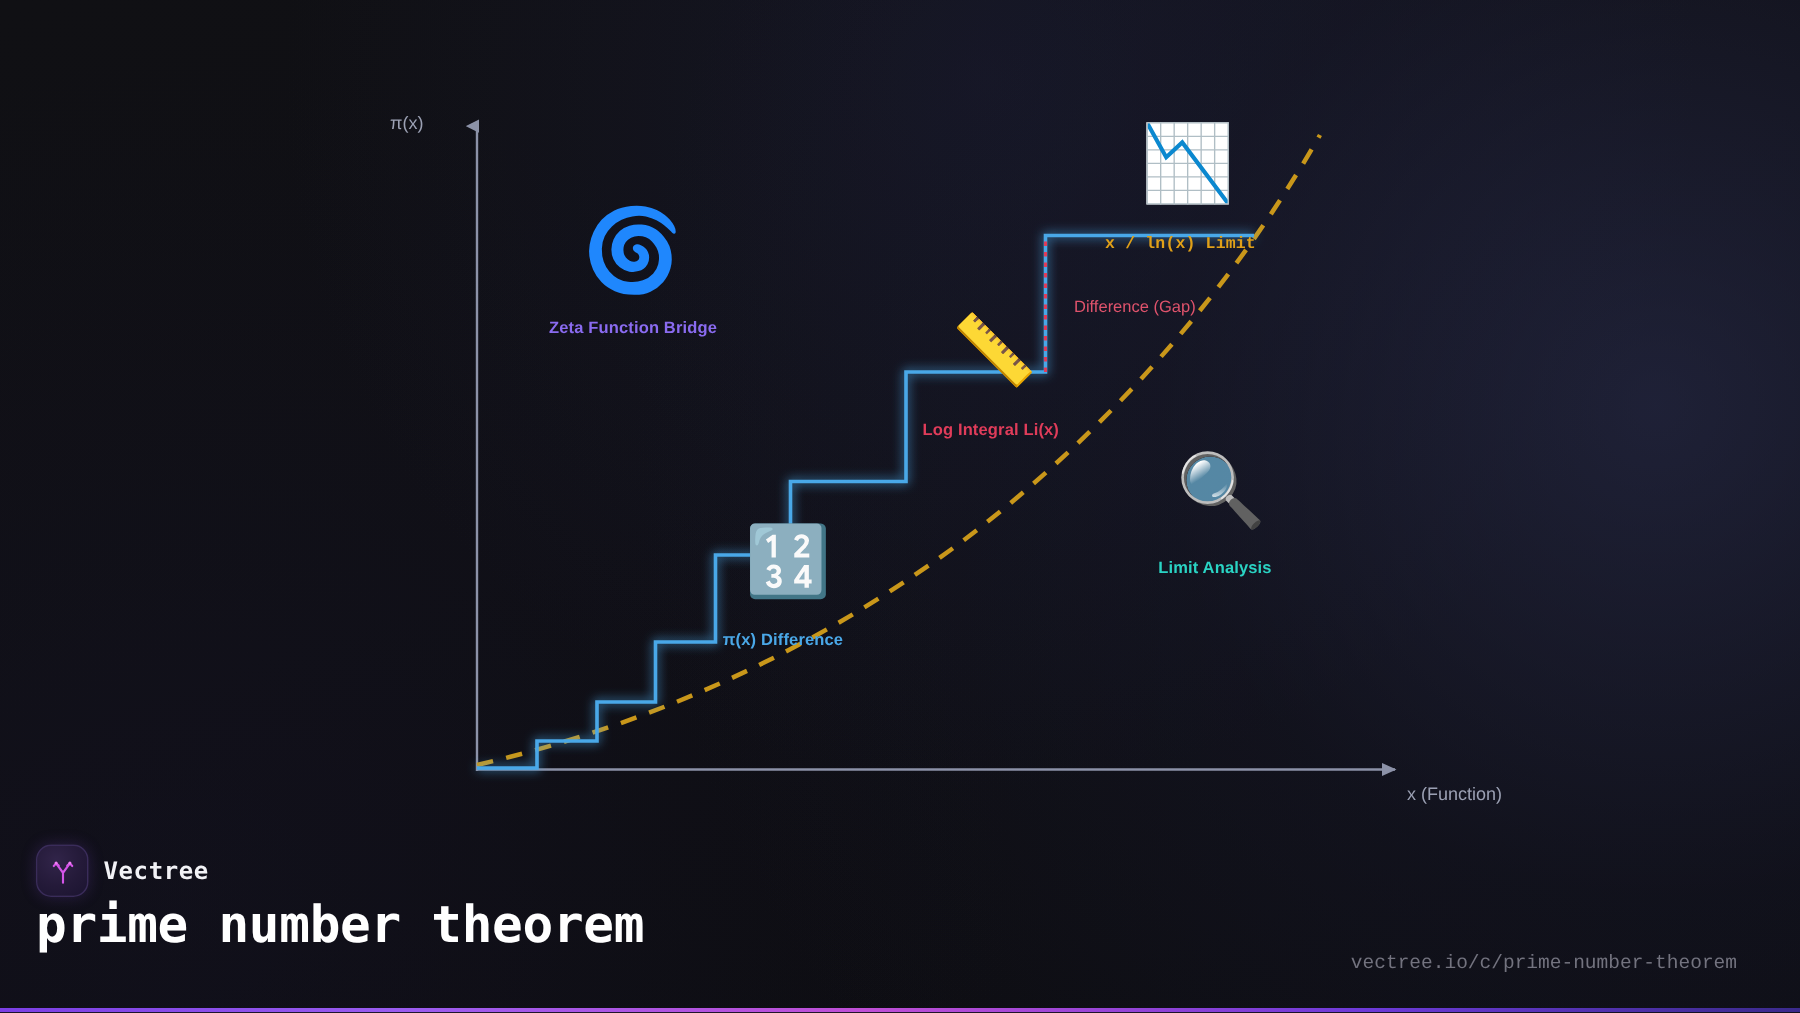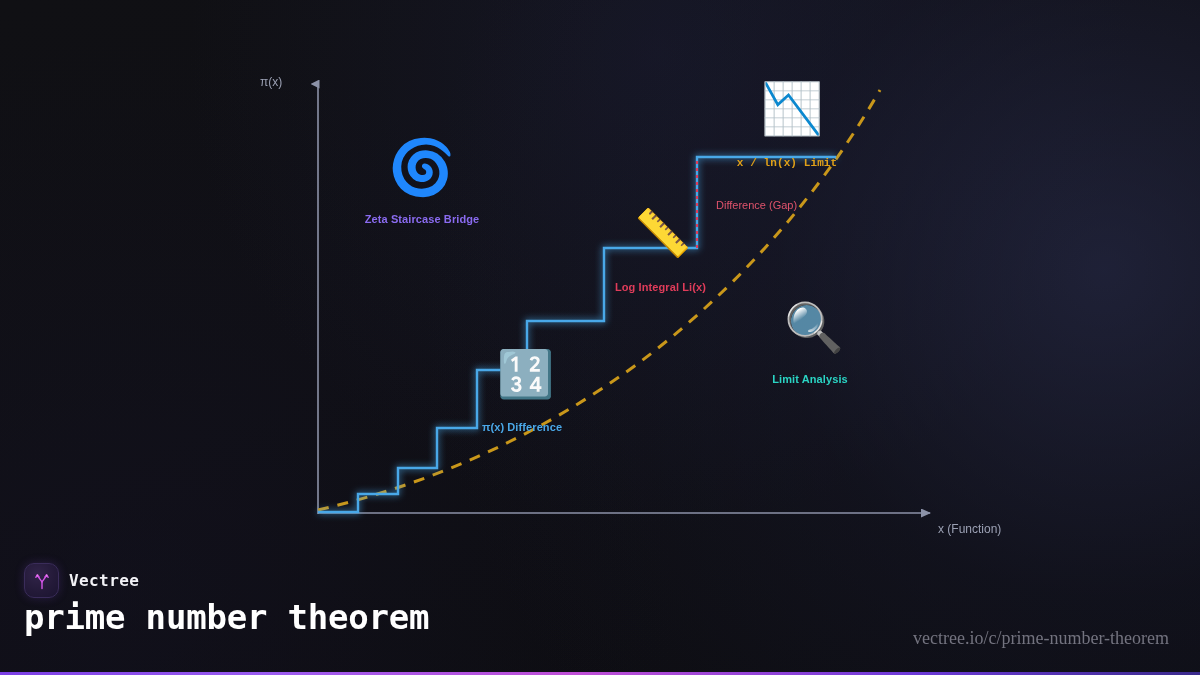--- a/index.html
+++ b/index.html
@@ -131,24 +131,24 @@
     top: 52px;
     font-family: "DejaVu Sans Mono", "Liberation Mono", monospace;
     font-size: 34px;
     font-weight: bold;
     color: #ffffff;
     letter-spacing: -0.2px;
     white-space: nowrap;
   }
   #page-url {
     position: absolute;
-    right: 31px;
+    right: 42px;
     bottom: 26px;
-    font-family: Liberation Serif, serif;
-    font-size: 18px;
+    font-family: Liberation Mono, monospace;
+    font-size: 13px;
     color: #73737f;
     white-space: nowrap;
   }
 </style>
 </head>
 <body>
 
 <div id="page">
 
   <div id="canvas">
@@ -180,21 +180,21 @@
                L697 204 L697 113 L836 113" fill="none" stroke="#4aa8e8" stroke-width="2.4" stroke-linejoin="miter" stroke-linecap="butt" filter="url(#softGlow)"></path>
 
       <line x1="697" y1="204" x2="697" y2="113" stroke="#e03c5a" stroke-width="2" stroke-dasharray="3 4"></line>
     </svg>
 
     <div class="axis-label" style="left:260px; top:31px;">π(x)</div>
     <div class="axis-label" style="left:938px; top:478px;">x (Function)</div>
 
     <div class="node" style="left:382px; top:96px; width:80px;">
       <span class="glyph" style="font-size:54px;">🌀</span>
-      <span class="cap" style="color:#8a6bf0; position:absolute; left:-60px; width:200px; top:66px;">Zeta Staircase Bridge</span>
+      <span class="cap" style="color:#8a6bf0; position:absolute; left:-60px; width:200px; top:66px;">Zeta Function Bridge</span>
     </div>
 
     <div class="node" style="left:497px; top:307px; width:50px;">
       <span class="glyph" style="font-size:46px;">🔢</span>
       <span class="cap" style="color:#4aa8e8; position:absolute; left:-50px; width:150px; top:63px;">π(x) Difference</span>
     </div>
 
     <div class="node" style="left:634px; top:166px; width:52px;">
       <span class="glyph" style="font-size:46px;">📏</span>
       <span class="cap" style="color:#e03c5a; position:absolute; left:-66px; width:185px; top:64px;text-align:center;">Log Integral Li(x)</span>

